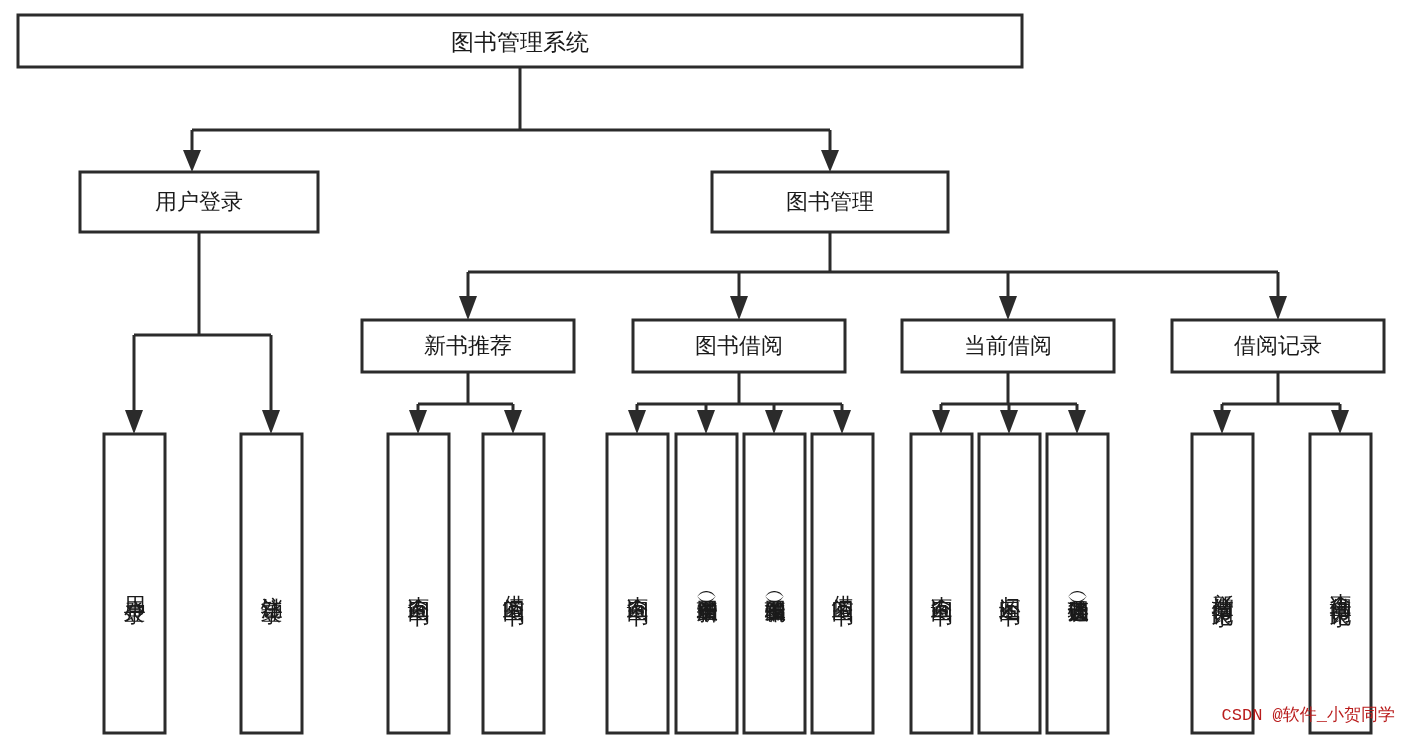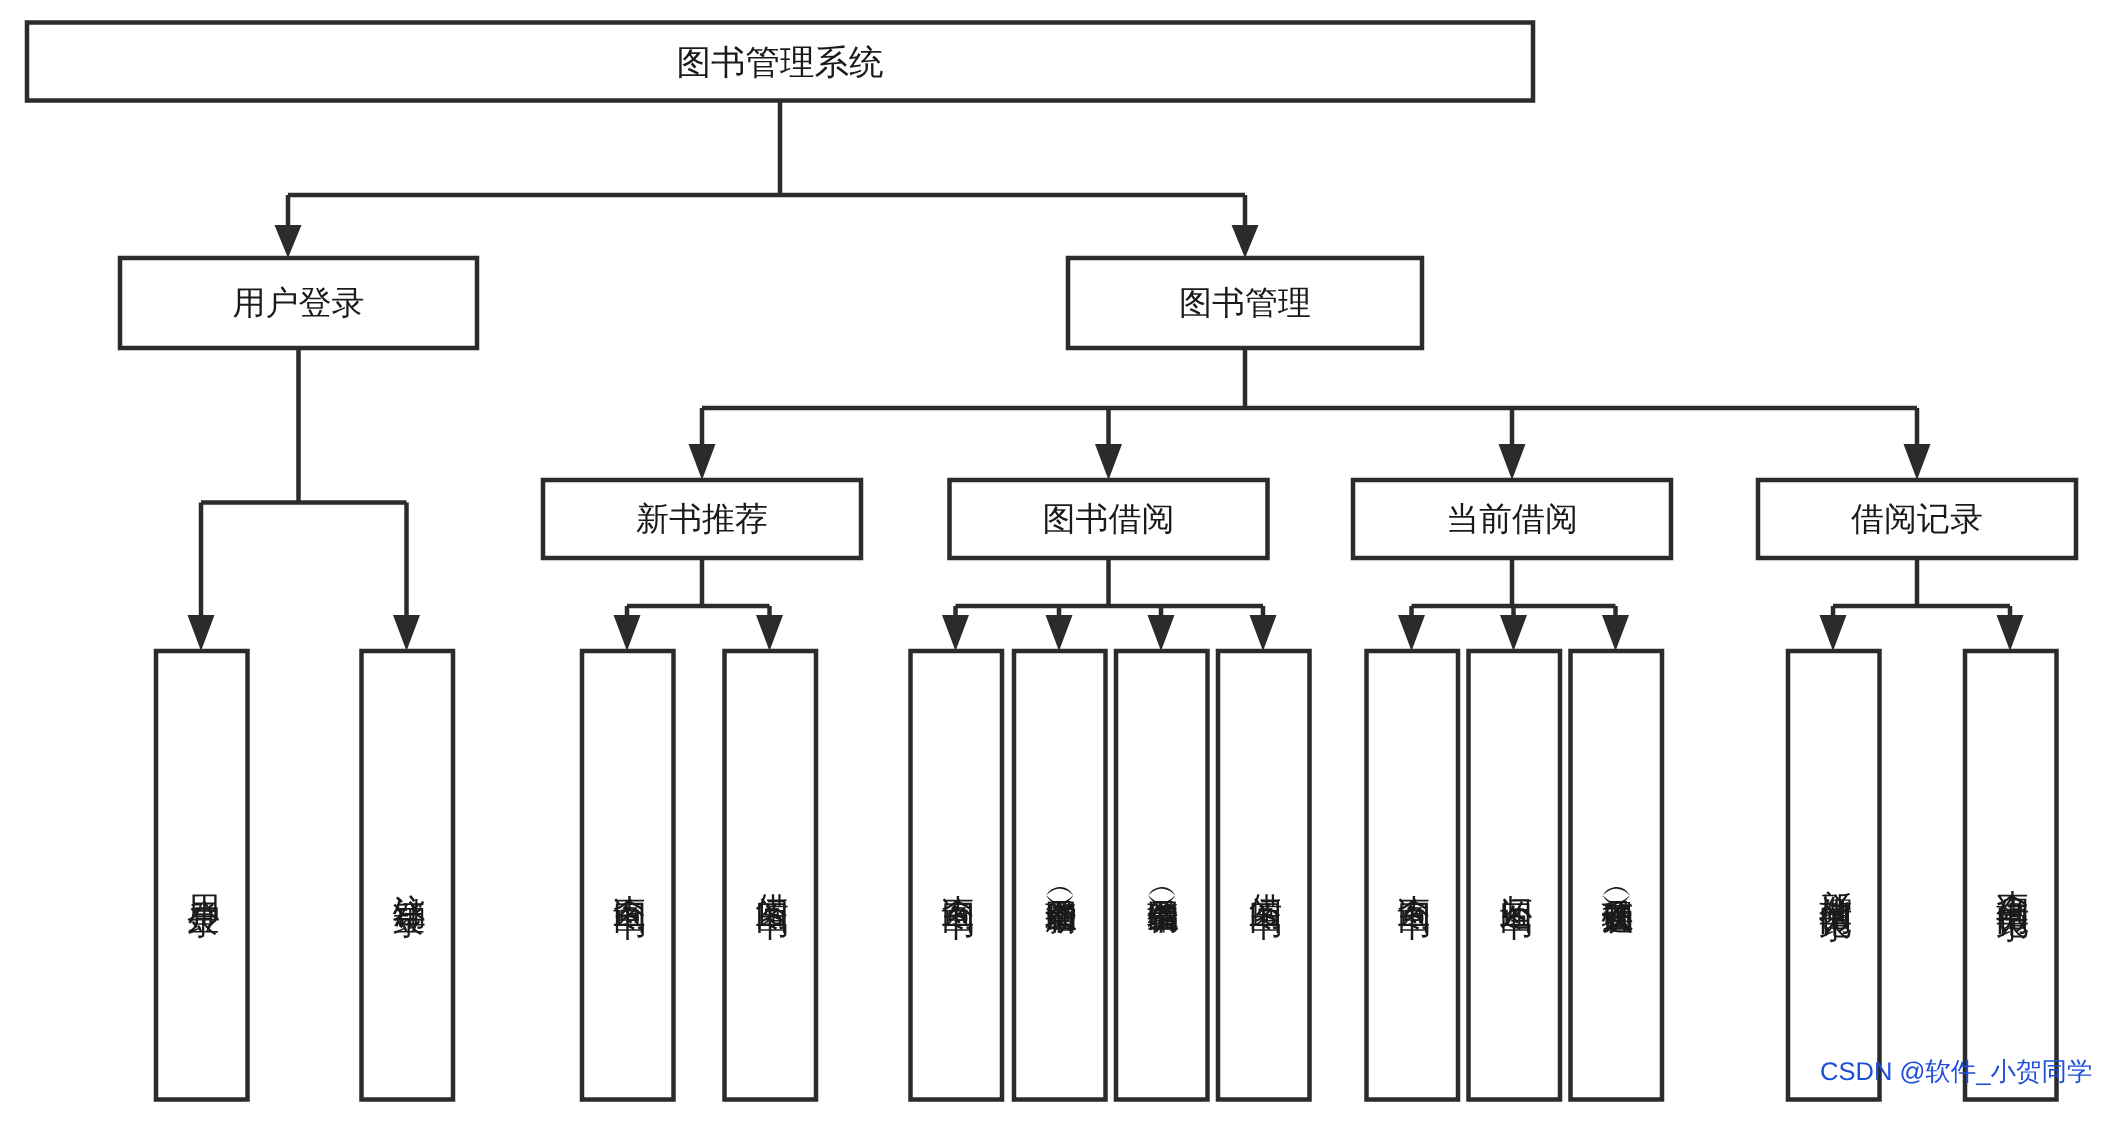--- a/index.html
+++ b/index.html
@@ -77,23 +77,23 @@
     text-align: center;
   }
   .leaf-label.tight {
     letter-spacing: 0px;
     font-size: 21px;
   }
   .watermark {
     position: absolute;
     right: 10px;
     bottom: 8px;
-    font-family: Liberation Sans, sans-serif;
+    font-family: Liberation Mono, monospace;
     font-size: 17px;
-    color: #1d4ed8;
+    color: #b91c1c;
     white-space: nowrap;
     pointer-events: none;
   }
 </style>
 </head>
 <body>
 
 <div id="diagram-root">
 
   <svg id="tree-svg" viewBox="0 0 1405 747" xmlns="http://www.w3.org/2000/svg">

